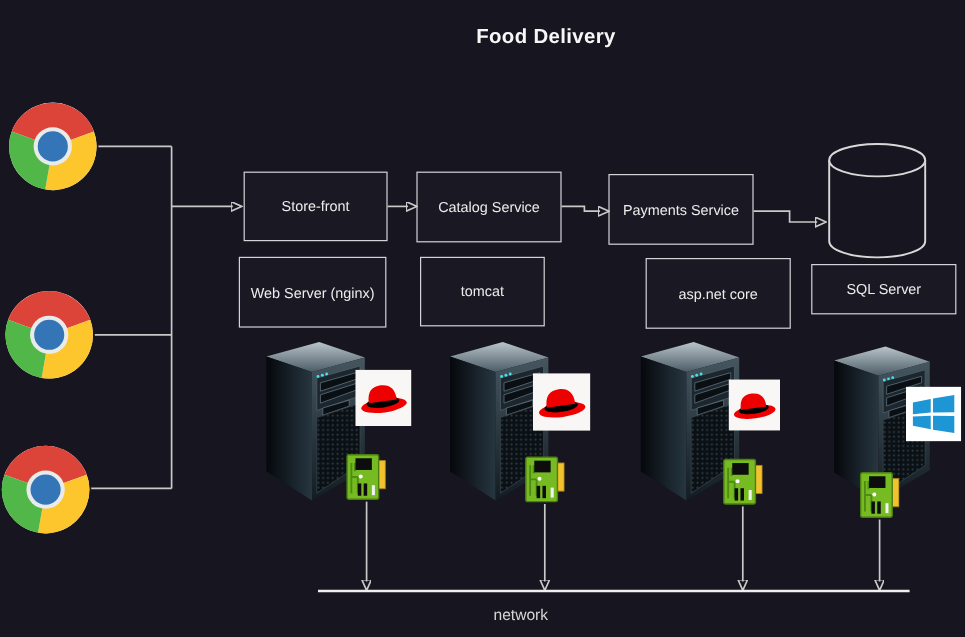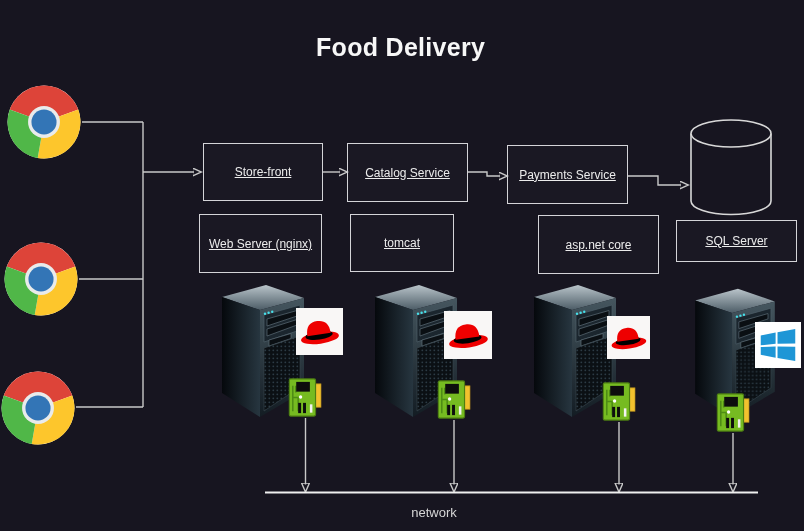--- a/index.html
+++ b/index.html
@@ -1,33 +1,32 @@
 <!DOCTYPE html>
 <html><head>
 <meta charset="utf-8">
 <style>
   html,body{margin:0;padding:0;background:#0f0d16;}
   .canvas{
     position:relative;width:804px;height:531px;background:#171520;
     font-family:"Liberation Sans",sans-serif;overflow:hidden;
   }
   .title{
-    position:absolute;left:300px;top:17px;width:302px;margin:16px;
-    text-align:left;font-size:25px;font-weight:bold;color:#f7f7f7;
+    position:absolute;left:300px;top:17px;width:302px;margin:4px;
+    text-align:center;font-size:17px;font-weight:bold;color:#f7f7f7;
     letter-spacing:.3px;
   }
   .wires{position:absolute;left:0;top:0;width:804px;height:531px;pointer-events:none;}
   .wires path{stroke:#c9c9c9;stroke-width:1.4;fill:none;}
   .wires path.bus{stroke:#efefef;stroke-width:2;}
   .box{
     position:absolute;display:flex;align-items:center;justify-content:center;
     border:1.5px solid #d4d4d8;background:rgba(255,255,255,0.015);
     color:#ececec;font-size:12px;box-sizing:border-box;text-align:center;
     padding:2px 6px;
-    text-decoration:underline;
   }
   .node{position:absolute;}
   .net-label{
     position:absolute;left:402px;top:505px;width:64px;text-align:center;
     font-size:13px;color:#d6d6d6;
   }
   .defs-svg{position:absolute;width:0;height:0;overflow:hidden;}
 </style>
 </head>
 <body>

